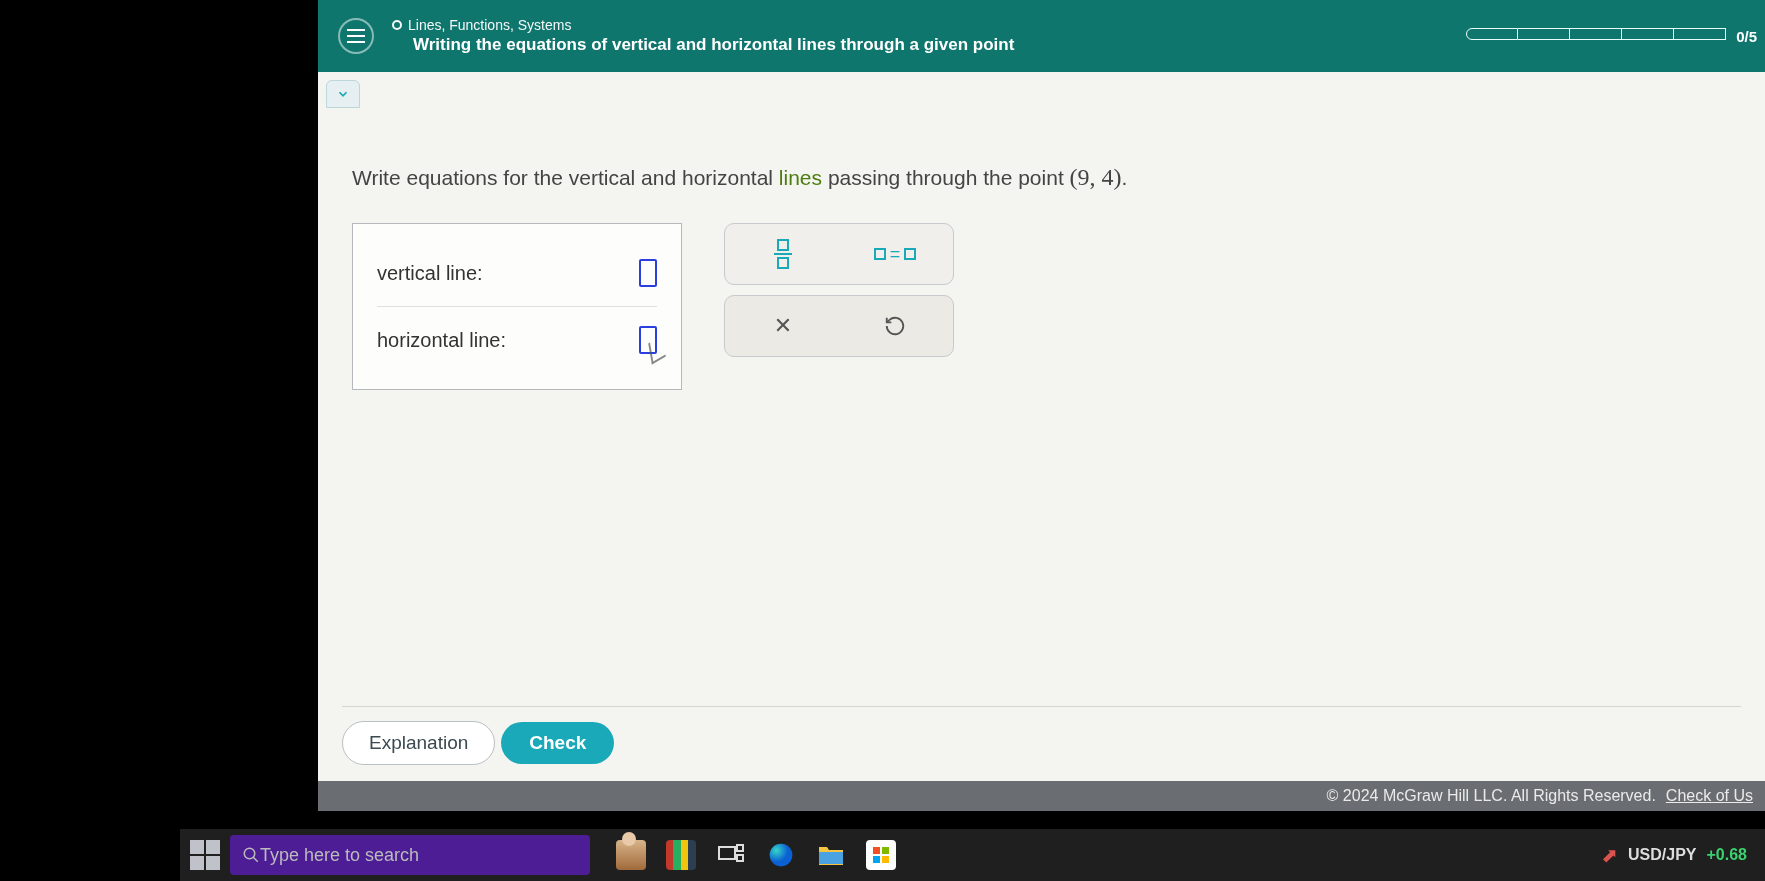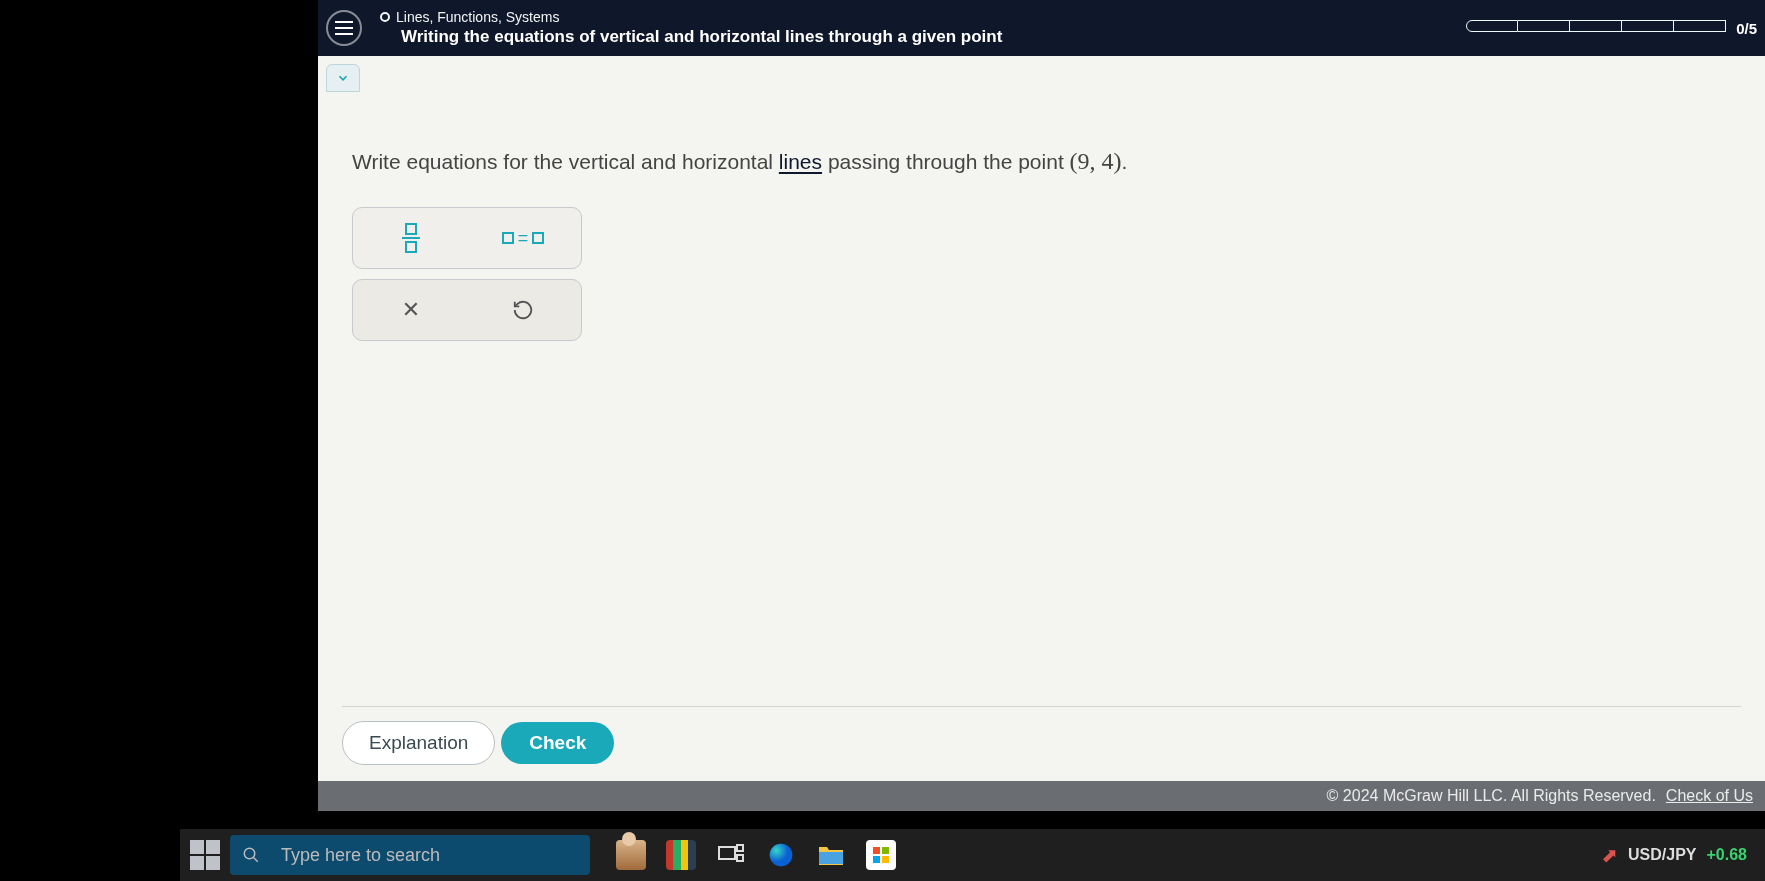--- a/index.html
+++ b/index.html
@@ -1,39 +1,39 @@
 <!DOCTYPE html>
 <html><head>
 <meta charset="utf-8">
 <style>
   * { box-sizing: border-box; margin: 0; padding: 0; }
   html, body { width: 1765px; height: 881px; overflow: hidden; font-family: "Segoe UI", Arial, sans-serif; background: #000; }
   .screen { position: absolute; inset: 0; background: #000; }
   .app-window { position: absolute; left: 318px; top: 0; right: 0; bottom: 70px; background: #f4f4f0; overflow: hidden; }
 
   
-  .header { background: #0f172a; color: #fff; height: 56px; display: flex; align-items: center; padding-left: 8px; }
+  .header { background: #0f766e; color: #fff; height: 72px; display: flex; align-items: center; padding-left: 20px; }
   .menu-btn { width: 36px; height: 36px; border-radius: 50%; border: 2px solid rgba(255,255,255,.5); display: flex; flex-direction: column; justify-content: center; align-items: center; gap: 4px; margin-right: 18px; cursor: pointer; }
   .menu-btn span { display: block; width: 18px; height: 2px; background: #fff; }
   .hdr-txt { flex: 1; }
   .hdr-cat { font-size: 14px; opacity: .95; display: flex; align-items: center; gap: 6px; }
   .hdr-cat .dot { width: 10px; height: 10px; border: 2px solid #fff; border-radius: 50%; display: inline-block; }
   .hdr-title { font-size: 17px; font-weight: 600; margin-top: 2px; margin-left: 21px; }
   .progress { display: flex; align-items: flex-start; gap: 0; margin-right: 8px; }
   .progress .seg { width: 52px; height: 12px; border: 1px solid #eafcff; border-left: none; background: transparent; }
   .progress .seg:first-child { border-radius: 8px 0 0 8px; border-left: 1px solid #eafcff; }
   .progress .seg:last-child { border-radius: 0 8px 8px 0; }
   .progress .count { color: #fff; font-size: 15px; margin-left: 10px; font-weight: 600; }
   .chev-row { position: relative; margin-top: 8px; margin-left: 8px; }
   .chev-btn { width: 34px; height: 28px; background: #e6f0f2; border: 1px solid #bcd6da; border-radius: 6px 6px 0 0; display: flex; align-items: center; justify-content: center; color: #1aa9b8; font-size: 14px; cursor: pointer; }
 
   
   .content { padding: 56px 34px 0 34px; color: #333; background: #f4f4f0; }
   .question { font-size: 21px; color: #444; }
-  .question .link { color: #0f172a; text-decoration: underline; text-underline-offset: 3px; }
+  .question .link { color: #4d7c0f; text-underline-offset: 3px; }
   .question .point { font-family: "Times New Roman", serif; font-size: 24px; }
 
   .work-row { display: flex; gap: 42px; margin-top: 32px; }
   .answer-card { border: 1px solid #b5b9bd; background: #fdfdfb; width: 330px; padding: 20px 24px; }
   .ans-line { display: flex; align-items: center; justify-content: space-between; font-size: 20px; color: #333; height: 58px; }
   .ans-hr { border: none; border-top: 1px solid #e4e0da; margin: 4px 0; }
   .slot { width: 18px; height: 28px; border: 2px solid #2a3fe0; border-radius: 2px; display: inline-block; }
   .cursor-img { position: relative; }
   .cursor-img::after { content: ""; position: absolute; right: -10px; bottom: -8px; width: 14px; height: 18px; border-left: 2px solid #555; border-bottom: 2px solid #555; transform: rotate(-30deg) skewX(-20deg); opacity: .7; }
 
@@ -55,21 +55,21 @@
   .foot-btns { display: flex; gap: 6px; align-items: center; }
   .btn-exp { border: 1px solid #b9c0c3; background: #fff; color: #3a4a50; border-radius: 24px; padding: 10px 26px; font-size: 19px; cursor: pointer; }
   .btn-check { border: none; background: #1aa9b8; color: #fff; border-radius: 24px; padding: 10px 28px; font-size: 19px; cursor: pointer; font-weight: 600; }
   .copy-row { background: #6a6e72; height: 30px; display: flex; align-items: center; justify-content: flex-end; padding-right: 12px; color: #eaeaea; font-size: 16px; }
   .copy-row a { color: #eaeaea; text-decoration: underline; margin-left: 10px; }
 
   
   .taskbar { position: absolute; left: 180px; right: 0; bottom: 0; height: 52px; background: #1f1f1f; display: flex; align-items: center; color: #ddd; }
   .tb-start { width: 30px; height: 30px; margin: 0 10px; display: grid; grid-template-columns: 1fr 1fr; grid-template-rows: 1fr 1fr; gap: 2px; }
   .tb-start span { background: #bfc3c9; }
-  .tb-search { flex: 0 0 360px; height: 40px; background: #0c4a6e; border-radius: 4px; display: flex; align-items: center; padding: 0 12px; gap: 21px; color: #bbb; font-size: 18px; }
+  .tb-search { flex: 0 0 360px; height: 40px; background: #4c1d95; border-radius: 4px; display: flex; align-items: center; padding: 0 12px; gap: 0; color: #bbb; font-size: 18px; }
   .tb-search svg { width: 18px; height: 18px; stroke: #bbb; fill: none; stroke-width: 2; }
   .tb-icons { display: flex; align-items: center; gap: 20px; margin-left: 26px; }
   .tb-icon { width: 30px; height: 30px; border-radius: 4px; display: flex; align-items: center; justify-content: center; }
   .tb-right { margin-left: auto; display: flex; align-items: center; gap: 10px; padding-right: 18px; color: #ddd; font-size: 16px; }
   .tb-right .pair { font-weight: 700; }
   .tb-right .delta { color: #3bd16f; font-weight: 700; }
 </style>
 </head>
 <body>
 
@@ -106,20 +106,31 @@
           </svg>
       </div>
     </div>
 
     <div class="content">
       <div class="question">
         <span>Write equations for the vertical and horizontal </span><span class="link">lines</span><span> passing through the point </span><span class="point">(9, 4)</span><span>.</span>
       </div>
 
       <div class="work-row">
+        <div class="answer-card">
+          <div class="ans-line">
+            <span>vertical line:</span>
+            <span class="slot"></span>
+          </div>
+          <hr class="ans-hr">
+          <div class="ans-line">
+            <span>horizontal line:</span>
+            <span class="slot cursor-img"></span>
+          </div>
+        </div>
 
         <div class="palette">
           <div class="pal-row">
             <div class="pal-btn" title="fraction">
               <span class="frac">
                 <span class="sq"></span>
                   <span class="bar"></span>
                   <span class="sq"></span>
               </span>
             </div>

